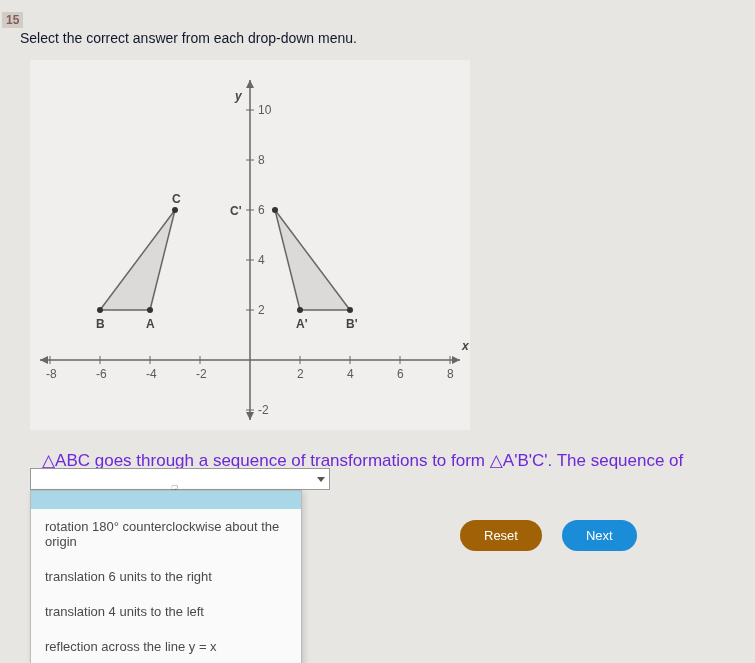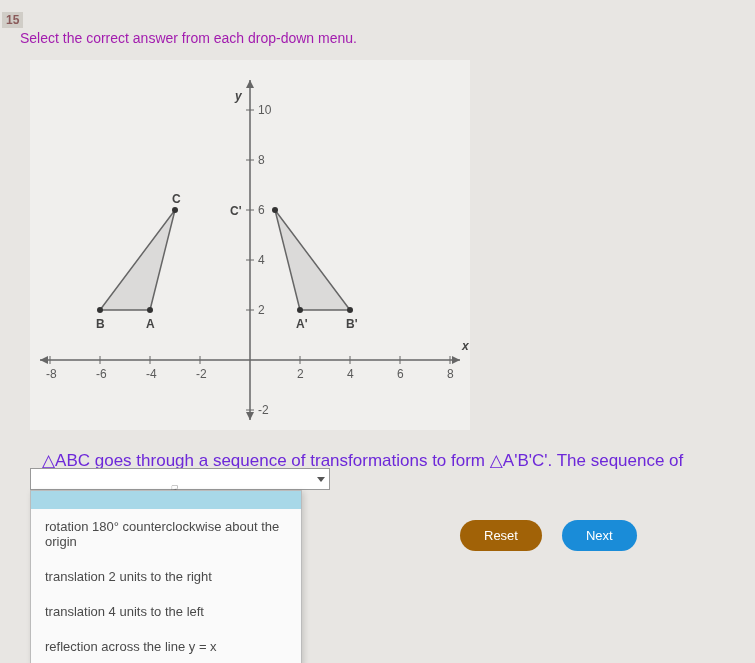--- a/index.html
+++ b/index.html
@@ -20,21 +20,21 @@
       color: #8a5a5a;
       font-size: 12px;
       padding: 1px 4px;
       font-weight: bold;
     }
     .instruction {
       position: absolute;
       top: 30px;
       left: 20px;
       font-size: 14px;
-      color: #a21caf;
+      color: #0f172a;
     }
     .graph-container {
       position: absolute;
       top: 60px;
       left: 30px;
       width: 440px;
       height: 370px;
       background: #f0efed;
     }
     .question-text {
@@ -219,21 +219,21 @@
   <div class="dropdown-open-box">
     <span class="cursor-icon">☟</span>
   </div>
   <span>, followed by a</span>
   <div class="dropdown-closed"></div>
 </div>
 
 <div class="dropdown-menu">
   <div class="highlight-bar"></div>
   <div class="opt">rotation 180° counterclockwise about the origin</div>
-  <div class="opt">translation 2 units to the right</div>
+  <div class="opt">translation 6 units to the right</div>
   <div class="opt">translation 4 units to the left</div>
   <div class="opt">reflection across the line y = x</div>
 </div>
 
 <div class="buttons">
   <button class="btn btn-reset">Reset</button>
   <button class="btn btn-next">Next</button>
 </div>
 
 </body></html>

